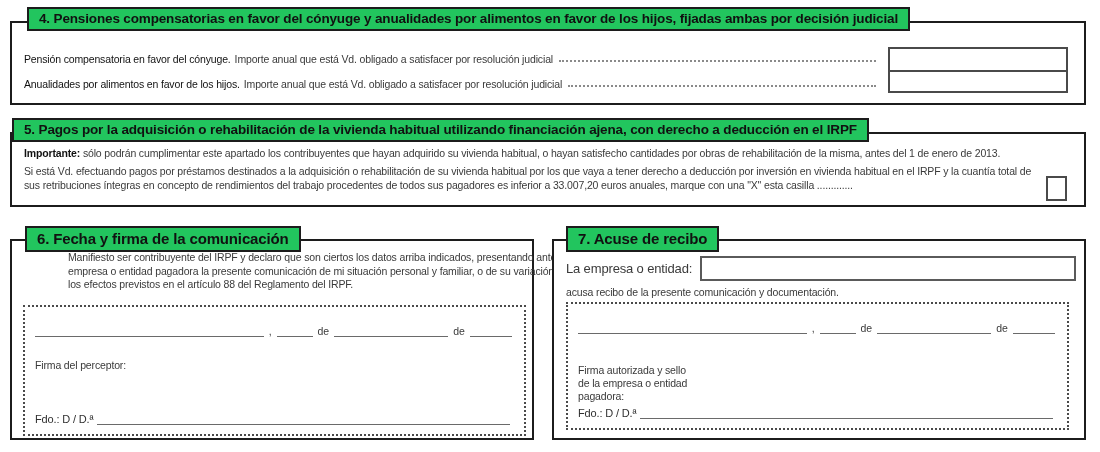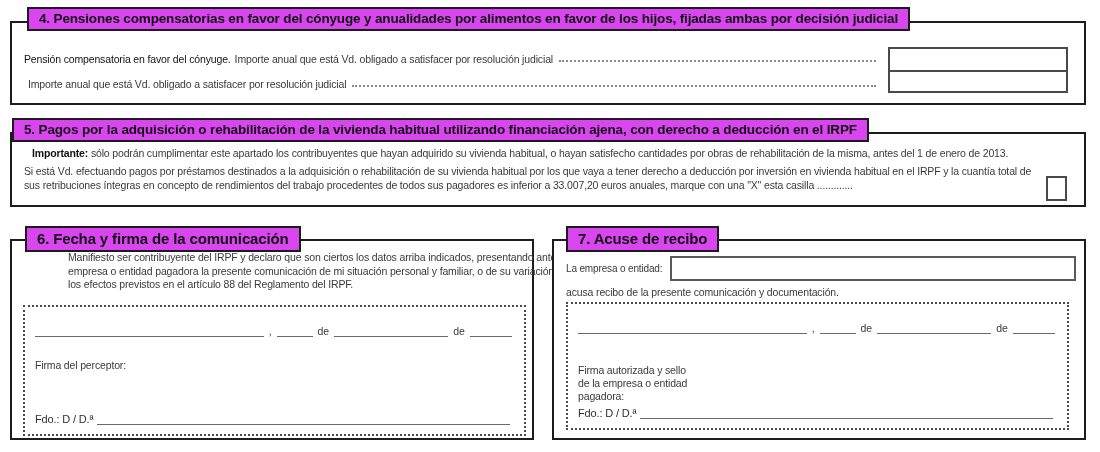--- a/index.html
+++ b/index.html
@@ -1,20 +1,20 @@
 <!DOCTYPE html>
 <html><head>
 <meta charset="utf-8">
 <style>
   * { margin:0; padding:0; box-sizing:border-box; }
   html,body { width:1100px; height:452px; background:#ffffff; overflow:hidden; }
   body { font-family:"Liberation Sans", sans-serif; color:#2a2a2a; letter-spacing:-0.15px; position:relative; }
 
   .section { position:absolute; border:2px solid #1c1c1c; background:#fff; }
-  .tab { position:absolute; background:#d946ef; border:2px solid #1c1c1c; padding:2px 10px 3px 10px;
+  .tab { position:absolute; background:#22c55e; border:2px solid #1c1c1c; padding:2px 10px 3px 10px;
          font-weight:bold; white-space:nowrap; z-index:5; color:#111; }
   .tab.small { font-size:13.5px; }
   .tab.big   { font-size:15px; }
 
   .row-line { position:absolute; display:flex; align-items:flex-end; font-size:10.5px; }
   .lbl-bold { font-weight:normal; color:#111; white-space:nowrap; }
   .lbl-norm { color:#3a3a3a; white-space:nowrap; margin-left:4px; }
   .leader { flex:1 1 auto; border-bottom:2px dotted #8a8a8a; margin:0 6px 3px 6px; min-width:20px; }
 
   .amount-boxes { position:absolute; left:888px; top:47px; width:180px; border:2px solid #4a4a4a; background:#fff; }
@@ -36,46 +36,47 @@
   .blank.month { flex:2.7 1 0; }
   .blank.year  { flex:1.0 1 0; }
   .date-sep { white-space:nowrap; padding:0 5px; }
 
   .sign-label { position:absolute; font-size:10.5px; color:#3a3a3a; line-height:13px; }
 
   .fdo-row { position:absolute; left:10px; right:14px; bottom:9px; display:flex; align-items:flex-end;
              font-size:11px; color:#2f2f2f; height:16px; }
   .fdo-row .blank { flex:1 1 auto; margin-left:4px; }
 
-  .company-row { position:absolute; display:flex; align-items:center; font-size:10px; color:#3a3a3a;justify-content:space-between; }
+  .company-row { position:absolute; display:flex; align-items:center; font-size:13px; color:#3a3a3a;justify-content:space-between; }
   .company-input { border:2px solid #5a5a5a; background:#fff; height:25px; margin-left:8px; }
 </style>
 </head>
 <body>
 
 <div class="tab small" style="left:27px; top:7px;">4. Pensiones compensatorias en favor del cónyuge y anualidades por alimentos en favor de los hijos, fijadas ambas por decisión judicial</div>
 <div class="section" style="left:10px; top:21px; width:1076px; height:84px;">
   <div class="row-line" style="left:12px; top:30px; width:858px;">
     <span class="lbl-bold">Pensión compensatoria en favor del cónyuge.</span>
     <span class="lbl-norm">Importe anual que está Vd. obligado a satisfacer por resolución judicial</span>
     <span class="leader"></span>
   </div>
   <div class="row-line" style="left:12px; top:55px; width:858px;">
+    <span class="lbl-bold">Anualidades por alimentos en favor de los hijos.</span>
     <span class="lbl-norm">Importe anual que está Vd. obligado a satisfacer por resolución judicial</span>
     <span class="leader"></span>
   </div>
   <div class="amount-boxes" style="left:876px; top:24px;">
     <div class="amount-box"></div>
     <div class="amount-box"></div>
   </div>
 </div>
 
 <div class="tab small" style="left:12px; top:118px;">5. Pagos por la adquisición o rehabilitación de la vivienda habitual utilizando financiación ajena, con derecho a deducción en el IRPF</div>
 <div class="section" style="left:10px; top:132px; width:1076px; height:75px;">
-  <div class="para" style="left:20px; top:13px; width:1050px;">
+  <div class="para" style="left:12px; top:13px; width:1050px;">
     <b>Importante:</b><span> sólo podrán cumplimentar este apartado los contribuyentes que hayan adquirido su vivienda habitual, o hayan satisfecho cantidades por obras de rehabilitación de la misma, antes del 1 de enero de 2013.</span>
   </div>
   <div class="para" style="left:12px; top:31px; width:1012px;">Si está Vd. efectuando pagos por préstamos destinados a la adquisición o rehabilitación de su vivienda habitual por los que vaya a tener derecho a deducción por inversión en vivienda habitual en el IRPF y la cuantía total de sus retribuciones íntegras en concepto de rendimientos del trabajo procedentes de todos sus pagadores es inferior a 33.007,20 euros anuales, marque con una "X" esta casilla .............</div>
   <div class="checkbox" style="left:1034px; top:42px;"></div>
 </div>
 
 <div class="tab big" style="left:25px; top:226px;">6. Fecha y firma de la comunicación</div>
 <div class="section" style="left:10px; top:239px; width:524px; height:201px;">
   <div class="para" style="left:16px; top:10px; width:502px;margin-left:40px;">Manifiesto ser contribuyente del IRPF y declaro que son ciertos los datos arriba indicados, presentando ante la empresa o entidad pagadora la presente comunicación de mi situación personal y familiar, o de su variación, a los efectos previstos en el artículo 88 del Reglamento del IRPF.</div>
   <div class="dotted-box" style="left:11px; top:64px; width:503px; height:131px;">

